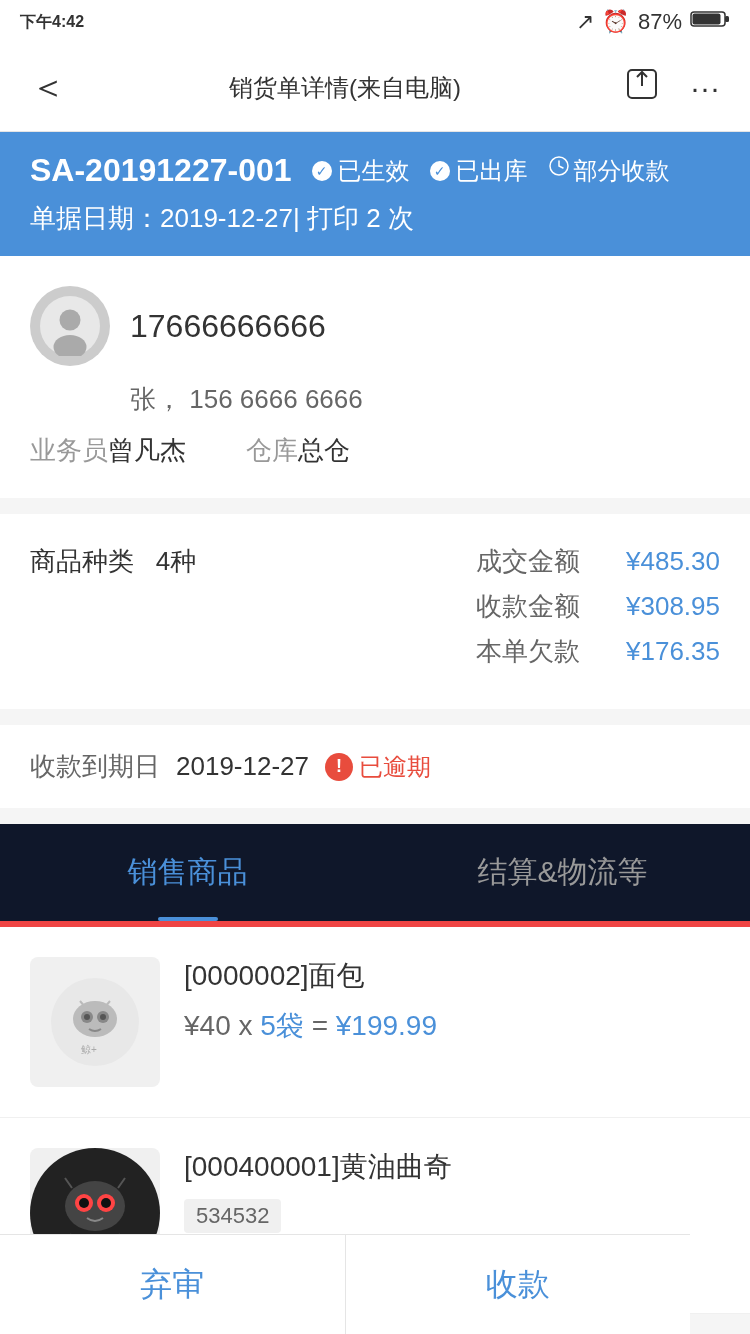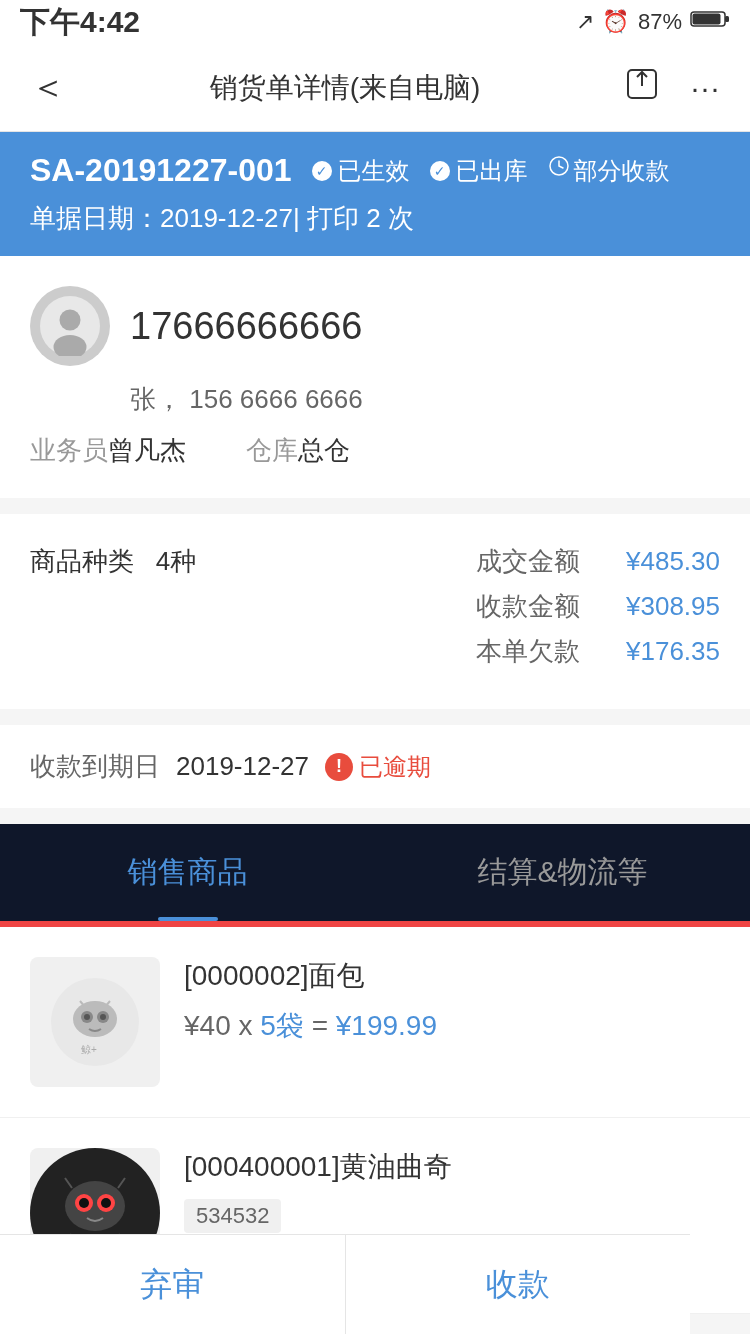--- a/index.html
+++ b/index.html
@@ -19,35 +19,35 @@
       background: #fff;
       height: 44px;
       display: flex;
       align-items: center;
       justify-content: space-between;
       padding: 0 20px;
       font-size: 24px;
       font-weight: 500;
     }
     .status-bar-left { display: flex; align-items: center; gap: 10px; }
-    .status-bar-center { font-weight: 600; font-size: 30px; }
+    .status-bar-center { font-weight: 600; font-size: 16px; }
     .status-bar-right { display: flex; align-items: center; gap: 8px; font-size: 22px; }
 
     
     .nav-bar {
       background: #fff;
       height: 88px;
       display: flex;
       align-items: center;
       justify-content: space-between;
       padding: 0 30px;
       border-bottom: 1px solid #e5e5e5;
     }
     .nav-title {
-      font-size: 28px;
+      font-size: 24px;
       font-weight: 500;
       color: #333;
     }
     .nav-back {
       font-size: 36px;
       color: #333;
       cursor: pointer;
     }
     .nav-right { display: flex; align-items: center; gap: 30px; }
     .nav-icon { font-size: 30px; color: #333; cursor: pointer; }
@@ -116,21 +116,21 @@
       border-radius: 50%;
       background: #ccc;
       display: flex;
       align-items: center;
       justify-content: center;
       overflow: hidden;
       flex-shrink: 0;
     }
     .avatar svg { width: 60px; height: 60px; }
     .customer-name {
-      font-size: 38px;
+      font-size: 32px;
       font-weight: 500;
       color: #333;
     }
     .customer-detail {
       font-size: 26px;
       color: #666;
       margin-bottom: 16px;
       padding-left: 100px;
     }
     .customer-meta {

